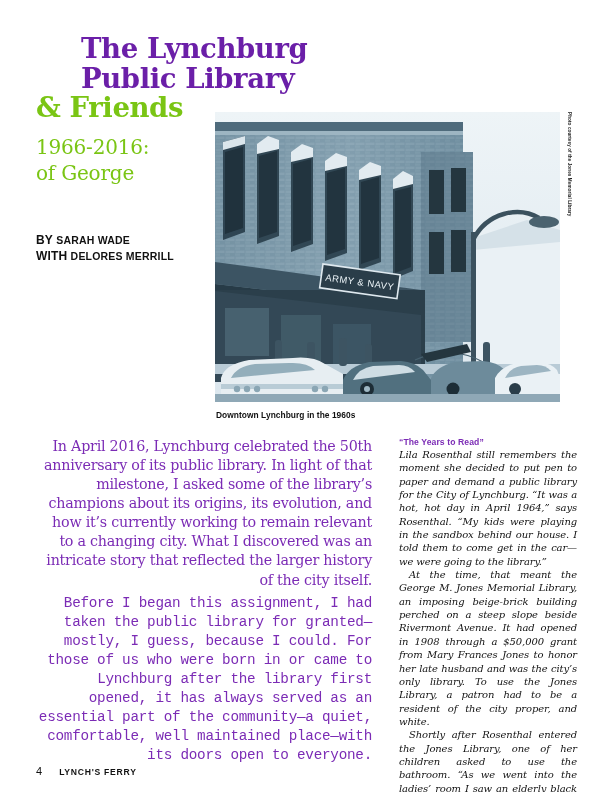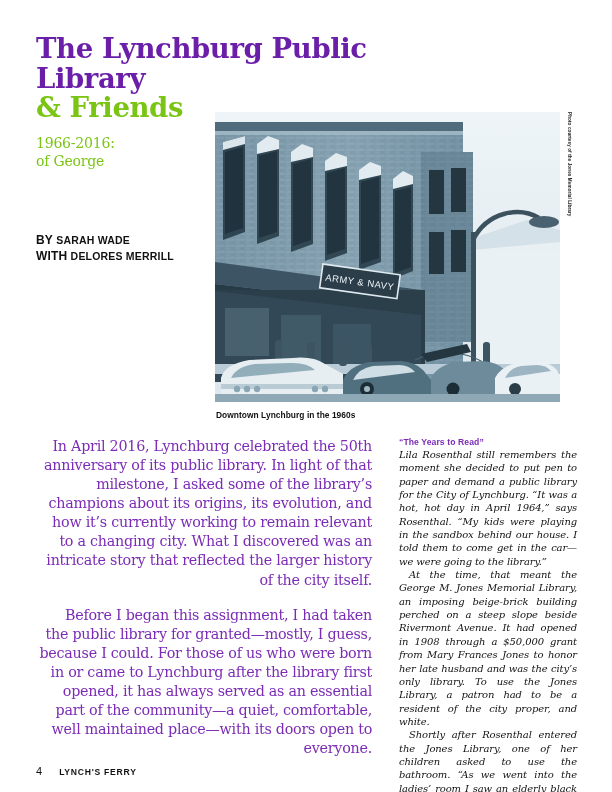--- a/index.html
+++ b/index.html
@@ -28,26 +28,26 @@
     width: 340px;
   }
   .headline {
     font-family: "DejaVu Serif", serif;
     font-weight: bold;
     font-size: 27.5px;
     line-height: 1.08;
     letter-spacing: -0.4px;
     margin: 0;
   }
-  .headline .line1 { color: #6b1fa8; display: block; }
+  .headline .line1 { color: #6b1fa8; display: block; margin-left: 45px; }
   .headline .line2 { color: #7ac514; display: block; }
 
   .subhead {
     font-family: "DejaVu Serif", serif;
-    font-size: 14px;
+    font-size: 20px;
     line-height: 1.30;
     color: #7ac514;
     margin: 11px 0 0 0;
     letter-spacing: -0.2px;
   }
   .subhead span { display: block; }
 
   .byline {
     position: absolute;
     left: 36px;
@@ -119,22 +119,23 @@
   .lead {
     font-family: "DejaVu Serif", serif;
     color: #7b2bb5;
     font-size: 14.3px;
     line-height: 1.335;
     margin: 0;
     letter-spacing: -0.25px;
     text-align: right;
   }
   .lead + .lead {
-    margin-top: 16px;
+    margin-top: 4px;
     text-indent: 16px;
+    font-family: Liberation Mono, monospace;
   }
 
   .col-right {
     position: absolute;
     left: 399px;
     top: 437px;
     width: 178px;
   }
   .section-head {
     font-family: "Liberation Sans", sans-serif;

